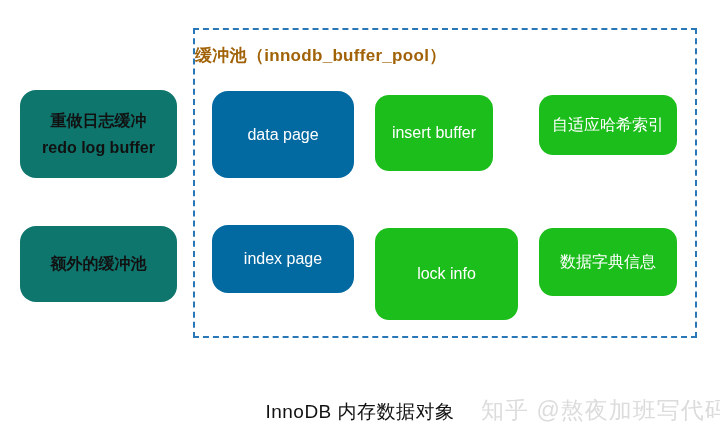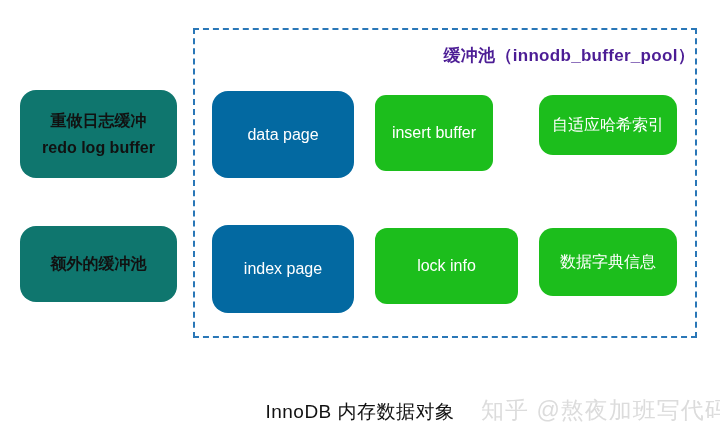--- a/index.html
+++ b/index.html
@@ -12,40 +12,40 @@
     text-align:center;border-radius:16px;box-sizing:border-box;
   }
   .yellow{background:#0f766e;color:#111111;font-size:16px;font-weight:600;line-height:1.7;}
   .blue{background:#0369a1;color:#ffffff;font-size:16px;}
   .green{background:#1cbe1c;color:#ffffff;font-size:16px;border-radius:14px;}
   .pool{
     position:absolute;left:193px;top:28px;width:504px;height:310px;
     border:2px dashed #2a77b7;box-sizing:border-box;
   }
   .pool-title{
-    position:absolute;left:0;right:0;top:14px;text-align:right;
-    color:#4c1d95;font-weight:bold;font-size:17px;letter-spacing:.3px;
+    position:absolute;left:0;right:0;top:14px;text-align:left;
+    color:#a16207;font-weight:bold;font-size:17px;letter-spacing:.3px;
   }
   .caption{
     position:absolute;left:0;top:399px;width:720px;text-align:center;
     color:#111111;font-size:19px;font-weight:normal;letter-spacing:.5px;
   }
   .watermark{
     position:absolute;left:481px;top:395px;
     color:#dcdcdc;font-size:23px;letter-spacing:1px;
     text-shadow:1px 1px 0 #ffffff;white-space:nowrap;
   }
   
   .n-redo  {left:20px; top:90px; width:157px;height:88px;}
   .n-extra {left:20px; top:226px;width:157px;height:76px;}
   .n-data  {left:212px;top:91px; width:142px;height:87px;}
-  .n-insert{left:375px;top:95px; width:118px;height:76px;border-radius:11px;}
+  .n-insert{left:375px;top:95px; width:118px;height:76px;}
   .n-hash  {left:539px;top:95px; width:138px;height:60px;}
-  .n-index {left:212px;top:225px;width:142px;height:88px;}
-  .n-lock  {left:375px;top:228px;width:143px;height:76px;border-radius:12px;}
+  .n-index {left:212px;top:225px;width:142px;height:68px;}
+  .n-lock  {left:375px;top:228px;width:143px;height:92px;}
   .n-dict  {left:539px;top:228px;width:138px;height:68px;}
 </style>
 </head>
 <body>
 
 <div class="canvas">
 
   <div class="box yellow n-redo">
     <div>
       <div>重做日志缓冲</div>

